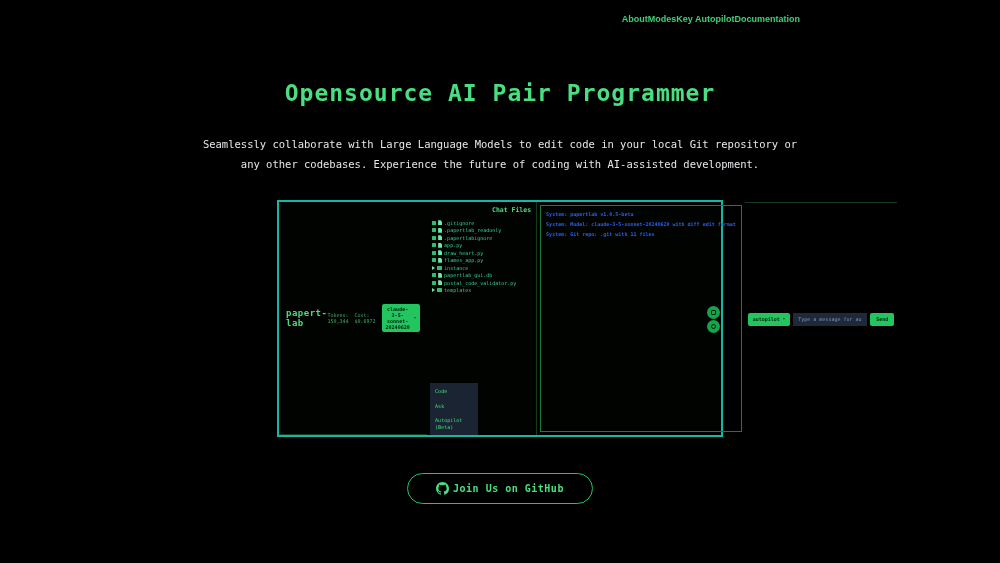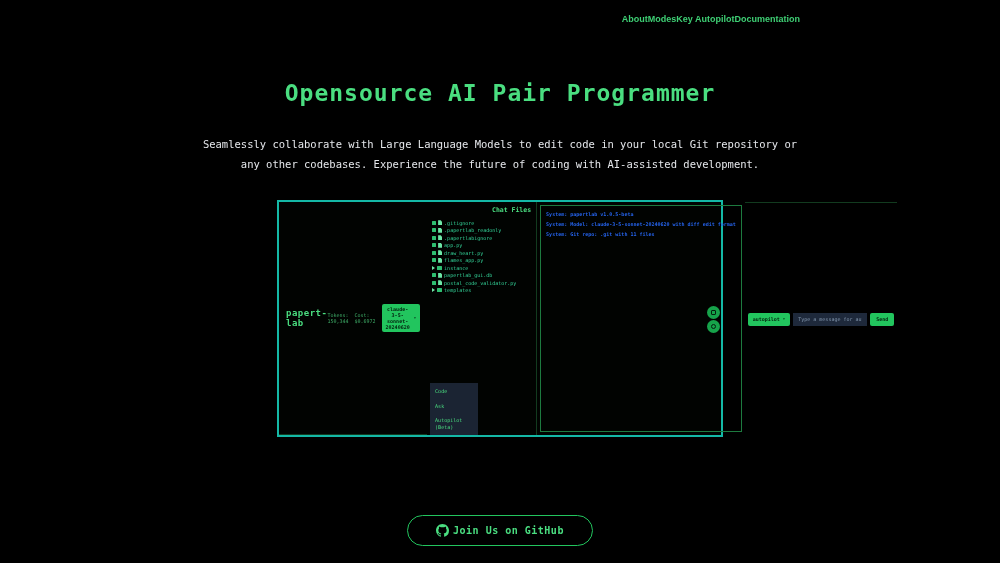--- a/index.html
+++ b/index.html
@@ -68,21 +68,21 @@
   .fab { width:13px; height:13px; border-radius:50%; background:#16a34a; border:none;
     display:flex; align-items:center; justify-content:center; cursor:pointer; }
   .fab-square { width:5px; height:5px; border:1.5px solid #04220f; border-radius:1px; }
   .fab-circle { width:5px; height:5px; border:1.5px solid #04220f; border-radius:50%; }
 
   
   .cta { display:flex; justify-content:center; gap:14px; margin-top:36px; }
   .cta-btn { display:flex; align-items:center; gap:4px; border:1px solid #22c55e;
     border-radius:999px; padding:0 28px; height:31px; color:#4ade80; font-size:10px;
     font-weight:bold; background:transparent; font-family:inherit; letter-spacing:0.5px;
-    cursor:pointer;margin-top:42px; }
+    cursor:pointer; }
   .cta-btn svg { display:block; }
 </style>
 </head>
 <body>
 
 <div class="container">
   <nav class="nav">
       <a href="#">About</a>
       <a href="#">Modes</a>
       <a href="#">Key Autopilot</a>

